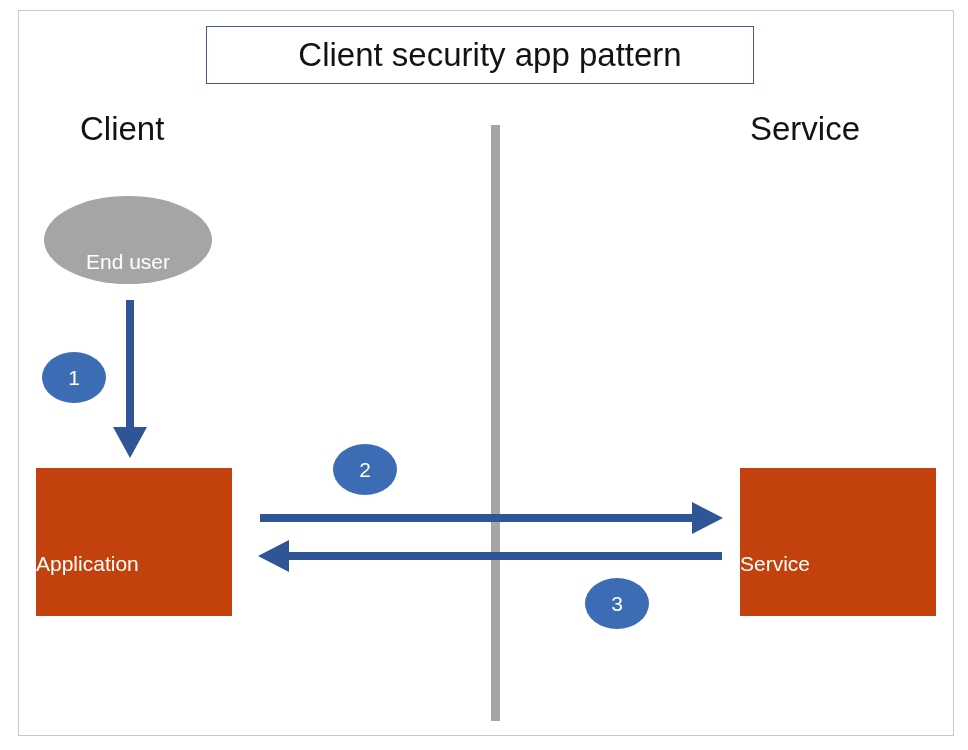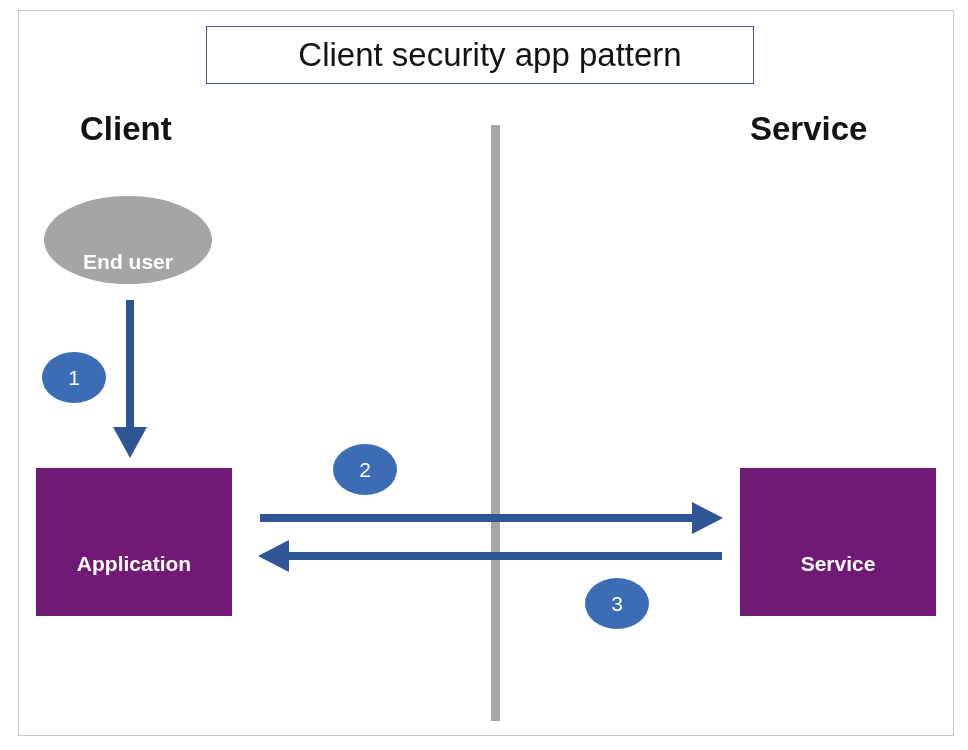--- a/index.html
+++ b/index.html
@@ -47,60 +47,59 @@
     font-weight: 400;
     letter-spacing: 0px;
     white-space: nowrap;
     margin-left: 20px;
   }
   
   .col-head {
     position: absolute;
     font-size: 33px;
     color: #131313;
-    font-weight: 700;
+    font-weight: 400;
     white-space: nowrap;
   }
   .col-head.client  { left: 80px;  top: 110px; }
   .col-head.service { left: 750px; top: 110px; }
   
   .divider {
     position: absolute;
     left: 491px;
     top: 125px;
     width: 9px;
     height: 596px;
     background: #a5a5a5;
   }
   
   .node-box {
     position: absolute;
-    background: #701a75;
+    background: #c2410c;
     display: flex;
     align-items: center;
-    justify-content: center;
   }
   .node-box.application { left: 36px;  top: 468px; width: 196px; height: 148px; }
   .node-box.service     { left: 740px; top: 468px; width: 196px; height: 148px; }
   .node-ellipse {
     position: absolute;
     left: 44px;
     top: 196px;
     width: 168px;
     height: 88px;
     background: #a5a5a5;
     border-radius: 50%;
     display: flex;
     align-items: center;
     justify-content: center;
   }
   .node-label {
     color: #ffffff;
     font-size: 21px;
-    font-weight: 700;
+    font-weight: 400;
     white-space: nowrap;
     margin-top: 44px;
   }
   
   .badge {
     position: absolute;
     background: #3c6cb4;
     border-radius: 50%;
     display: flex;
     align-items: center;

